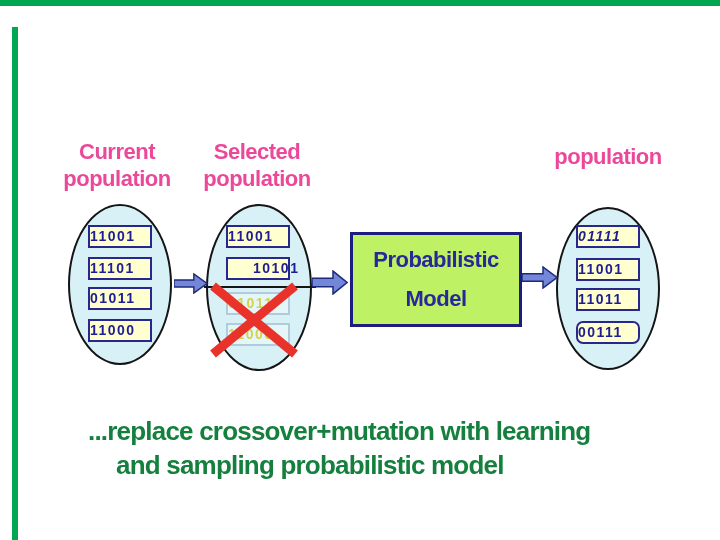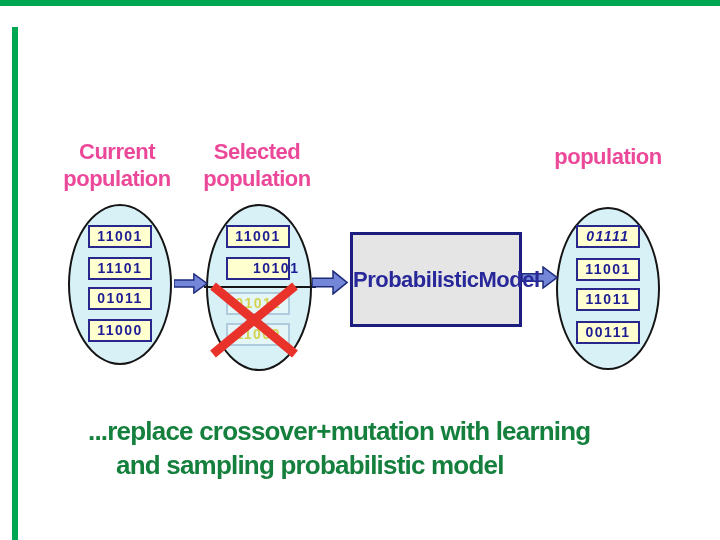--- a/index.html
+++ b/index.html
@@ -42,21 +42,20 @@
     position: absolute;
     left: 18px;
     width: 64px;
     height: 23px;
     background: #FFFFCF;
     border: 2px solid #28288C;
     color: #1D1D96;
     font-size: 14px;
     font-weight: bold;
     letter-spacing: 1.5px;
-    text-align: center;
     line-height: 19px;
   }
   .chrom.faded {
     background: rgba(240, 250, 252, 0.55);
     border: 2px solid #AFCBDC;
     color: #D2D24E;
   }
   .cut-line {
     position: absolute;
     left: 204px; top: 286px;
@@ -67,23 +66,24 @@
     position: absolute;
   }
   .redx {
     position: absolute;
     left: 208px; top: 281px;
   }
   .model-box {
     position: absolute;
     left: 350px; top: 232px;
     width: 172px; height: 95px;
-    background: #e5e5e5;
+    background: #bef264;
     border: 3px solid #1D1D80;
     display: flex;
+    flex-direction: column;
     justify-content: space-evenly;
     align-items: center;
     text-align: right;
   }
   .model-box span {
     color: #28289A;
     font-size: 22px;
     font-weight: bold;
     letter-spacing: -0.5px;
   }
@@ -137,21 +137,21 @@
 
   <svg class="redx" width="92" height="78" viewBox="0 0 92 78">
     <line x1="5" y1="5" x2="87" y2="73" stroke="#E8322A" stroke-width="9"></line>
     <line x1="87" y1="5" x2="5" y2="73" stroke="#E8322A" stroke-width="9"></line>
   </svg>
 
   <div class="ellipse" style="left:556px; top:207px; width:104px; height:163px;">
     <div class="chrom" style="top:16px;font-style:italic;">01111</div>
     <div class="chrom" style="top:49px;">11001</div>
     <div class="chrom" style="top:79px;">11011</div>
-    <div class="chrom" style="top:112px;">00111</div>
+    <div class="chrom" style="top:112px;border-radius:7px;">00111</div>
   </div>
 
   <svg class="arrow" style="left:174px; top:273px;" width="34" height="21" viewBox="0 0 36 24" preserveAspectRatio="none">
     <polygon points="0,8 21,8 21,1 35,12 21,23 21,16 0,16" fill="#7486D8" stroke="#1D2B7A" stroke-width="1.5"></polygon>
   </svg>
   <svg class="arrow" style="left:312px; top:270px;" width="36" height="25" viewBox="0 0 36 24" preserveAspectRatio="none">
     <polygon points="0,8 21,8 21,1 35,12 21,23 21,16 0,16" fill="#7486D8" stroke="#1D2B7A" stroke-width="1.5"></polygon>
   </svg>
   <svg class="arrow" style="left:522px; top:266px;" width="36" height="23" viewBox="0 0 36 24" preserveAspectRatio="none">
     <polygon points="0,8 21,8 21,1 35,12 21,23 21,16 0,16" fill="#7486D8" stroke="#1D2B7A" stroke-width="1.5"></polygon>

